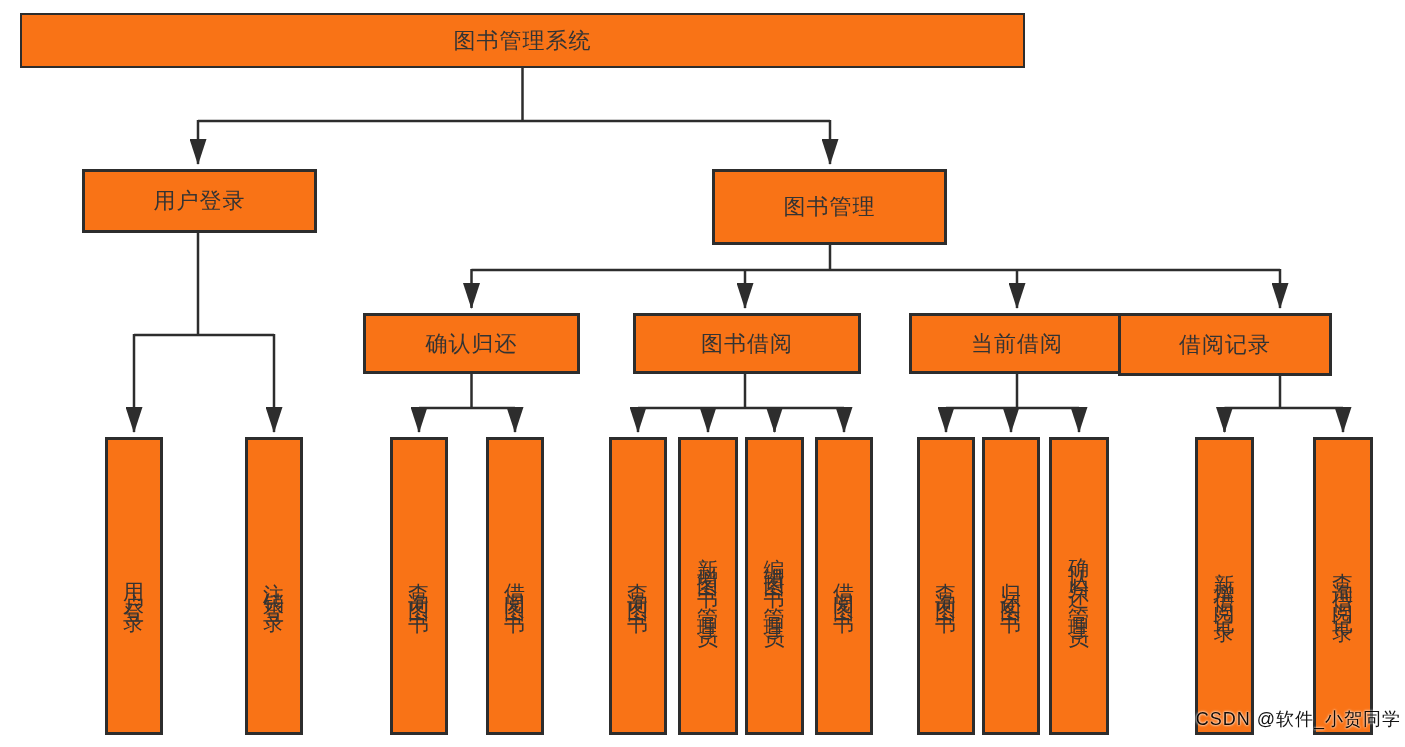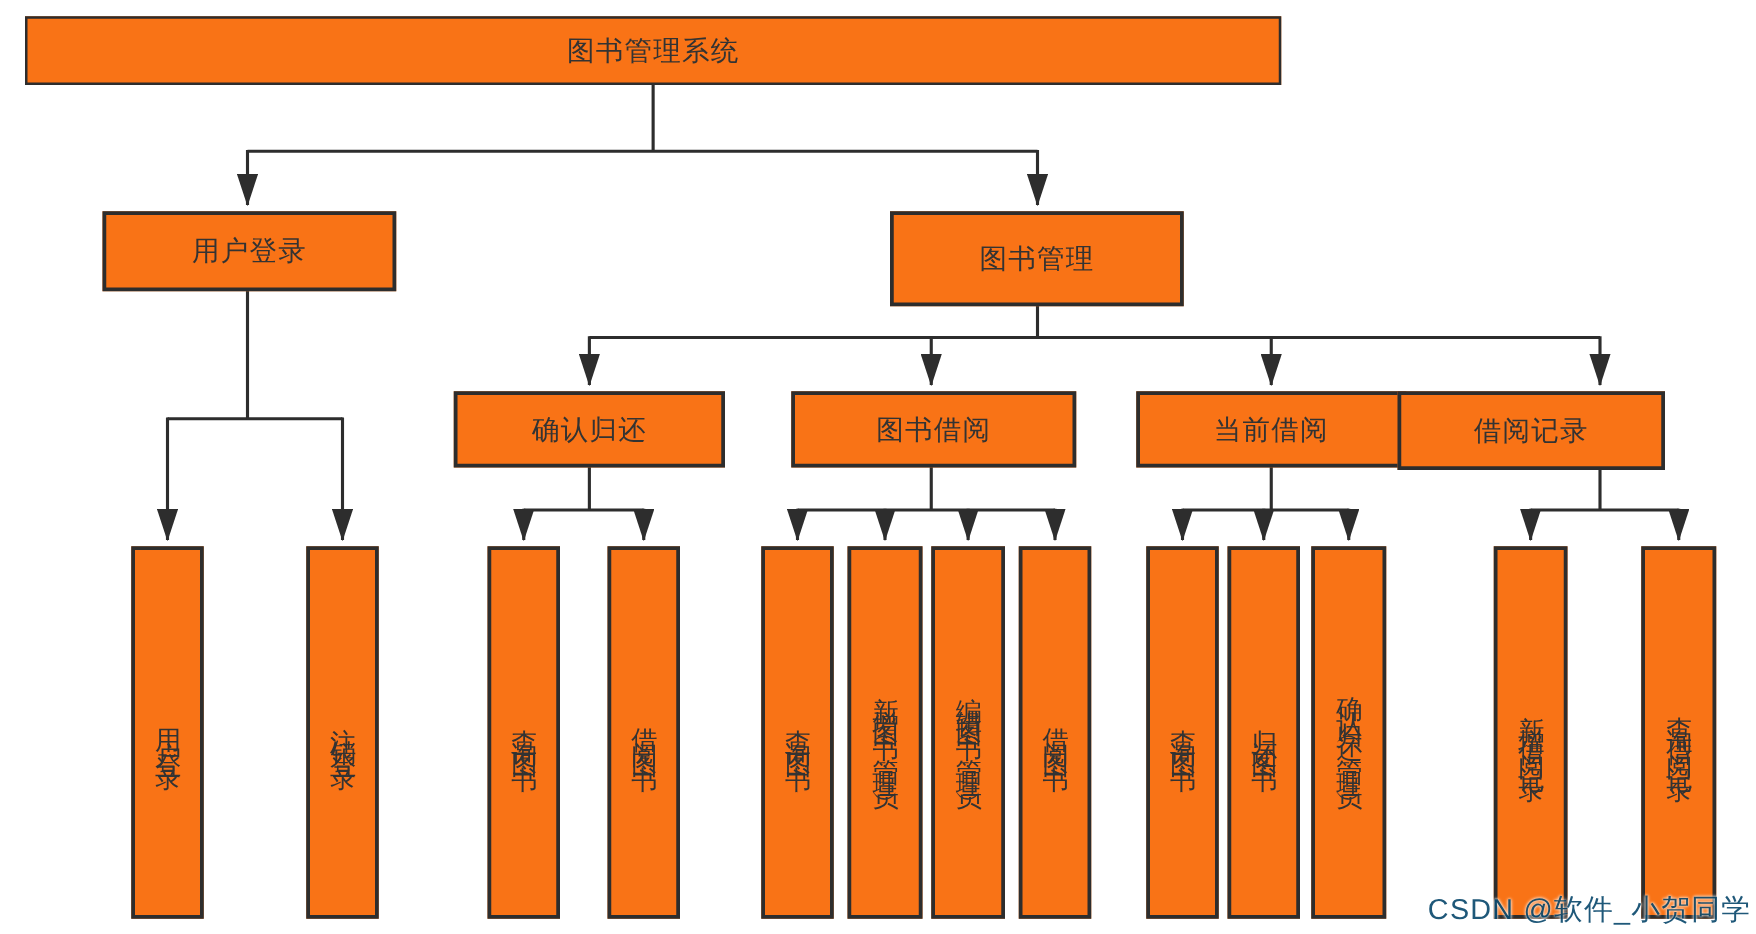--- a/index.html
+++ b/index.html
@@ -13,22 +13,22 @@
     border:3px solid #2d2d2d;display:flex;align-items:center;justify-content:center;
     color:#333333;
   }
   .node.root{border-width:2px;}
   .hlabel{font-size:22px;letter-spacing:1px;white-space:nowrap;}
   .leaf .vlabel{
     writing-mode:vertical-rl;text-orientation:mixed;
     font-size:21px;line-height:1;letter-spacing:10px;white-space:nowrap;
   }
   .watermark{
-    position:absolute;right:4px;bottom:4px;z-index:5;
-    font-size:23px;color:#0c4a6e;letter-spacing:1px;
+    position:absolute;right:4px;bottom:16px;z-index:5;
+    font-size:18px;color:#000000;letter-spacing:1px;
     text-shadow:0 0 3px #ffffff,0 0 2px #ffffff;
     opacity:.92;white-space:nowrap;
   }
 </style>
 </head>
 <body>
 
 <div class="canvas">
 
   <svg class="connectors" width="1405" height="747" viewBox="0 0 1405 747" xmlns="http://www.w3.org/2000/svg">

